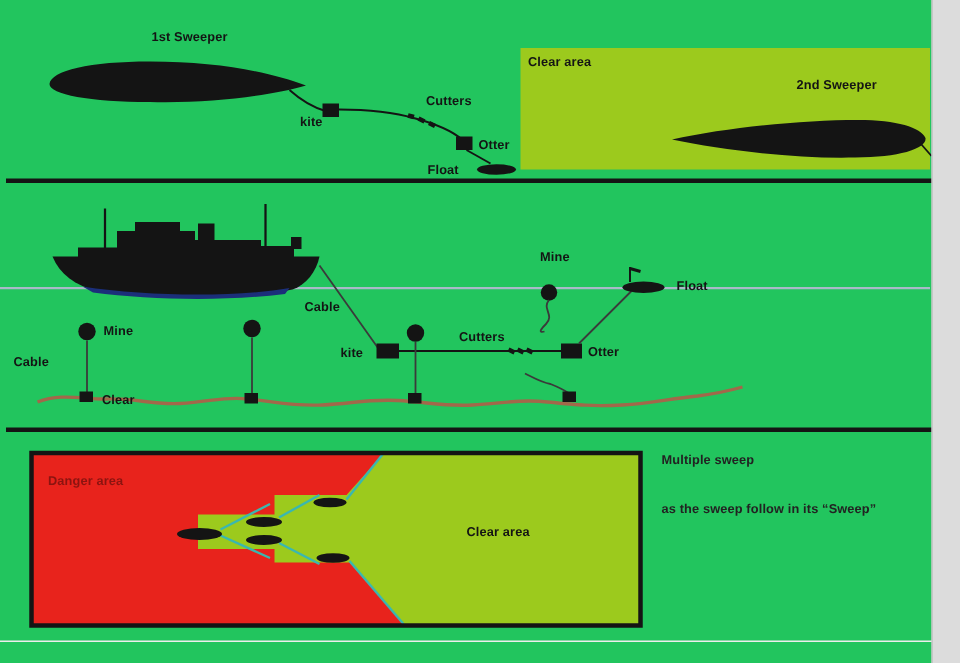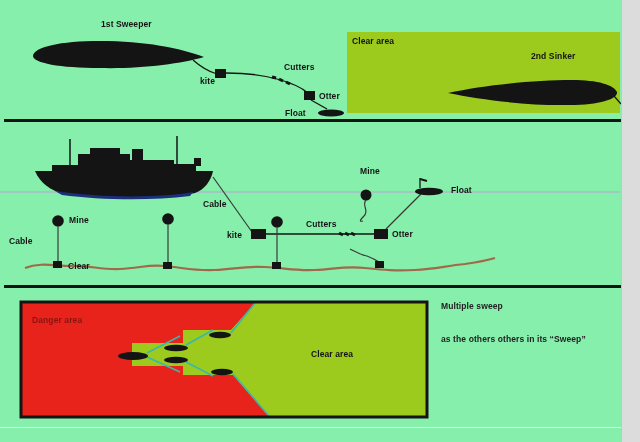--- a/index.html
+++ b/index.html
@@ -1,18 +1,18 @@
 <!DOCTYPE html>
 <html><head>
 <meta charset="utf-8">
 <style>
   html,body{margin:0;padding:0;}
   body{width:640px;height:442px;overflow:hidden;background:#ffffff;
        font-family:"Liberation Sans", sans-serif;}
-  .page{position:relative;width:640px;height:442px;background:#86efac;}
+  .page{position:relative;width:640px;height:442px;background:#22c55e;}
   .side-strip{position:absolute;top:0;right:0;width:18px;height:442px;
               background:#dcdcdc;border-left:1px solid #c6c6c6;}
   svg.canvas{position:absolute;left:0;top:0;}
   .lbl{position:absolute;font-size:8.5px;font-weight:700;color:#141414;
        white-space:nowrap;letter-spacing:0.1px;z-index:5;line-height:10px;}
   .note{font-weight:600;color:#222;text-align:center;}
   .danger-lbl{color:#8b1410;}
   .divider{position:absolute;left:4px;width:618px;height:3px;background:#141414;}
   .faint-line{position:absolute;left:0;top:427px;width:622px;height:1px;background:#ededed;}
 </style>
@@ -133,32 +133,32 @@
   <div class="divider" style="top:119px"></div>
   <div class="divider" style="top:285px"></div>
   <div class="faint-line"></div>
 
   <span class="lbl" style="left:101px;top:19px">1st Sweeper</span>
   <span class="lbl" style="left:200px;top:76px">kite</span>
   <span class="lbl" style="left:284px;top:62px">Cutters</span>
   <span class="lbl" style="left:319px;top:91px">Otter</span>
   <span class="lbl" style="left:285px;top:108px">Float</span>
   <span class="lbl" style="left:352px;top:36px">Clear area</span>
-  <span class="lbl" style="left:531px;top:51px">2nd Sinker</span>
+  <span class="lbl" style="left:531px;top:51px">2nd Sweeper</span>
 
   <span class="lbl" style="left:203px;top:199px">Cable</span>
   <span class="lbl" style="left:360px;top:166px">Mine</span>
   <span class="lbl" style="left:451px;top:185px">Float</span>
   <span class="lbl" style="left:69px;top:215px">Mine</span>
   <span class="lbl" style="left:9px;top:236px">Cable</span>
   <span class="lbl" style="left:68px;top:261px">Clear</span>
   <span class="lbl" style="left:227px;top:230px">kite</span>
   <span class="lbl" style="left:306px;top:219px">Cutters</span>
   <span class="lbl" style="left:392px;top:229px">Otter</span>
 
   <span class="lbl danger-lbl" style="left:32px;top:315px">Danger area</span>
   <span class="lbl" style="left:311px;top:349px">Clear area</span>
 
   <span class="lbl note" style="left:441px;top:301px">Multiple sweep</span>
-  <span class="lbl note" style="left:441px;top:334px">as the others others in its “Sweep”</span>
+  <span class="lbl note" style="left:441px;top:334px">as the sweep follow in its “Sweep”</span>
 
   <div class="side-strip"></div>
 </div>
 
 </body></html>

